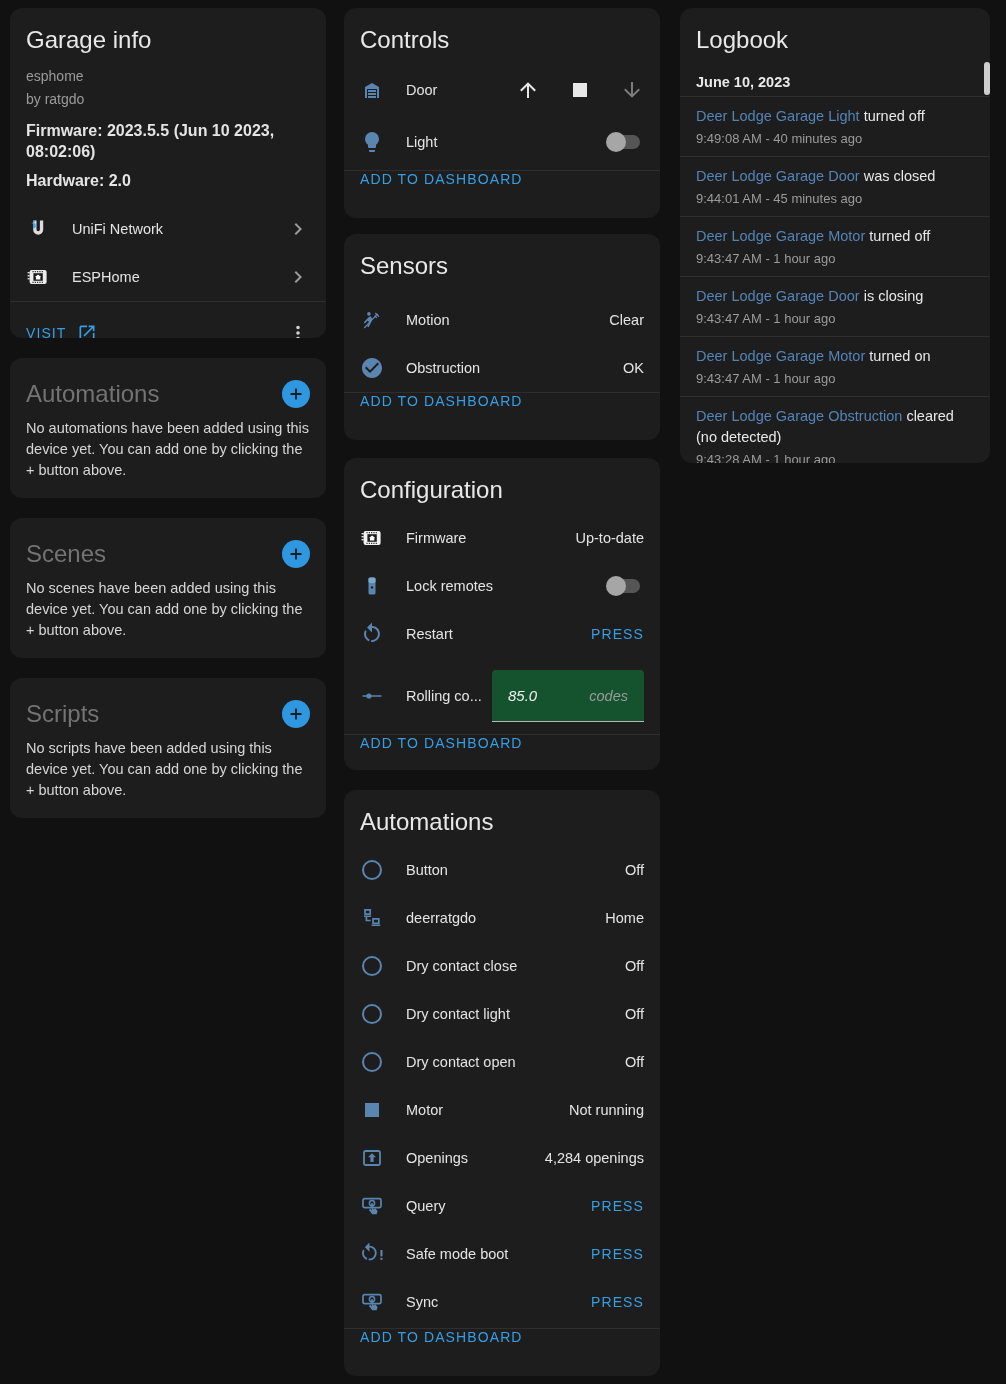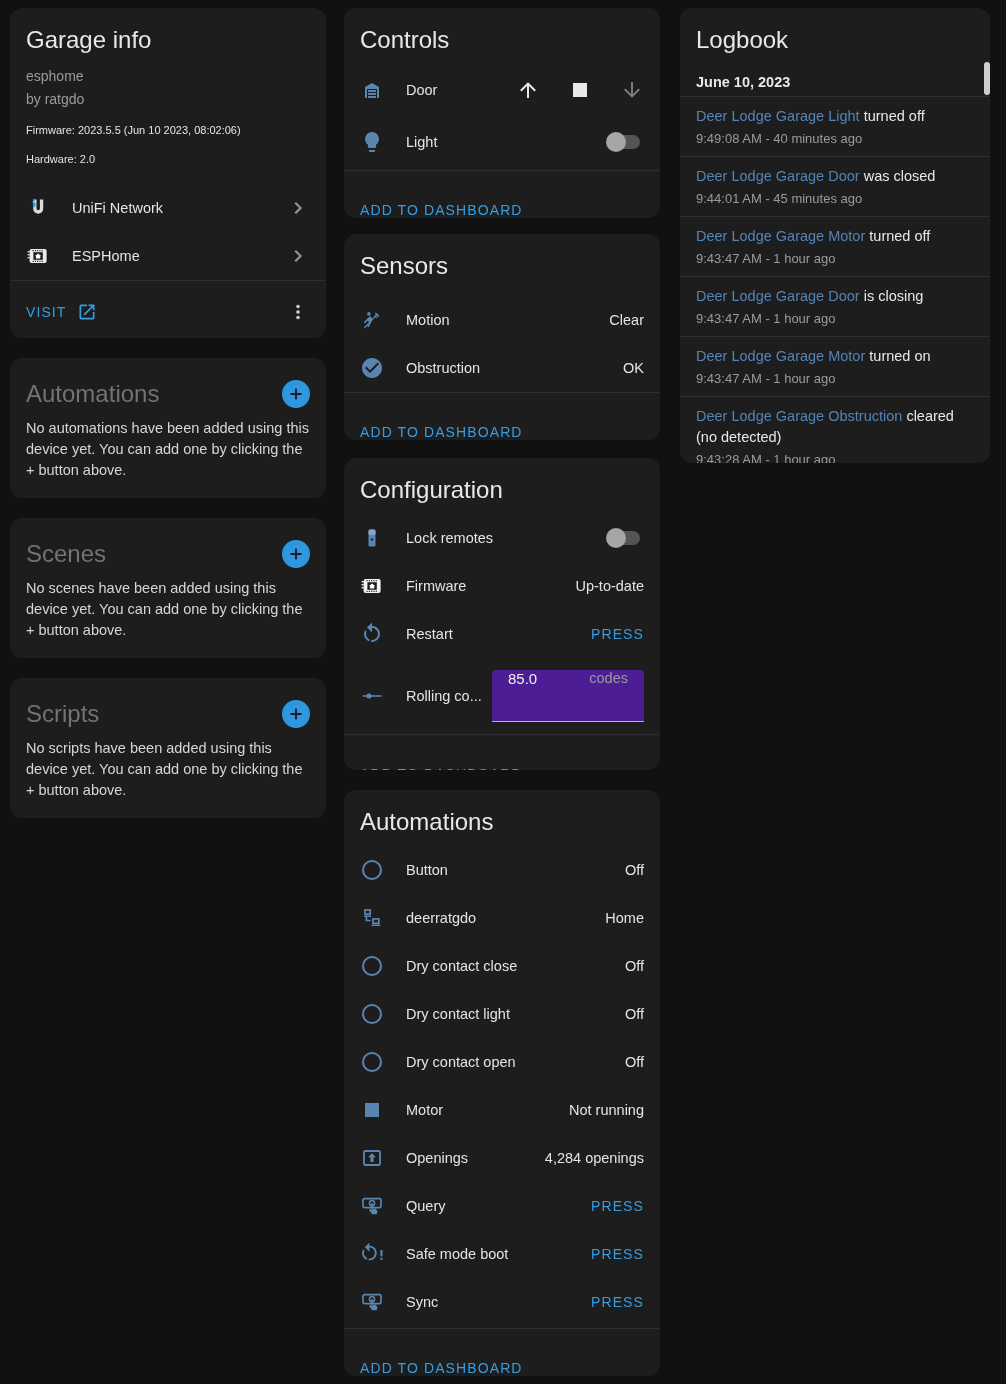--- a/index.html
+++ b/index.html
@@ -13,24 +13,24 @@
   .card-title{font-size:24px;line-height:32px;font-weight:400;color:#e8e8e8;padding:16px 16px 8px;}
   .spacer{flex:1;}
   
   .row{display:flex;align-items:center;height:48px;padding:0 16px;flex:none;}
   .row-52{height:52px;}
   .ric{width:24px;height:24px;flex:none;color:#5a85b0;display:flex;align-items:center;justify-content:center;}
   .ric svg{width:24px;height:24px;display:block;}
   .rlabel{margin-left:22px;font-size:14.5px;color:#e4e4e4;flex:1;white-space:nowrap;overflow:hidden;}
   .rvalue{font-size:14.5px;color:#e4e4e4;white-space:nowrap;}
   .btn-text{color:#369ee3;font-size:14px;font-weight:500;letter-spacing:1.1px;cursor:pointer;}
-  .cfooter{border-top:1px solid #2e2e2e;height:47px;display:flex;align-items:flex-end;padding:0 16px;flex:none;}
+  .cfooter{border-top:1px solid #2e2e2e;height:47px;display:flex;align-items:flex-start;padding:0 16px;flex:none;}
   
   .di-sub{padding:2px 16px 0;font-size:14px;line-height:21px;color:#9b9b9b;}
-  .di-meta{padding:10px 16px 0;font-size:11px;line-height:21px;color:#e4e4e4;}
+  .di-meta{padding:10px 16px 0;font-size:16px;line-height:21px;color:#e4e4e4;font-weight:bold;}
   .di-meta2{padding-top:8px;}
   .integrations{margin-top:14px;}
   .int-row{cursor:pointer;}
   .chev{color:#9b9b9b;width:24px;height:24px;flex:none;}
   .di-footer{border-top:1px solid #2e2e2e;height:54px;display:flex;align-items:center;padding:4px 16px;flex:none;}
   .visit{display:flex;align-items:center;gap:10px;cursor:pointer;}
   .kebab{margin-left:auto;width:24px;height:24px;color:#cfcfcf;cursor:pointer;display:flex;align-items:center;justify-content:center;}
   
   .empty-title-row{display:flex;align-items:flex-start;padding:20px 16px 4px;}
   .empty-title{font-size:24px;line-height:32px;color:#737373;flex:1;}
@@ -40,22 +40,22 @@
   
   .door-btns{display:flex;align-items:center;gap:28px;}
   .icon-btn{width:24px;height:24px;color:#e8e8e8;cursor:pointer;display:flex;align-items:center;justify-content:center;}
   .icon-btn.dim{color:#7c7c7c;}
   .stop-sq{width:14px;height:14px;background:#e8e8e8;}
   
   .toggle{width:38px;height:20px;position:relative;cursor:pointer;flex:none;}
   .toggle .track{position:absolute;left:4px;top:3px;width:30px;height:14px;border-radius:7px;background:#555555;}
   .toggle .thumb{position:absolute;left:0;top:0;width:20px;height:20px;border-radius:50%;background:#a6a6a6;}
   
-  .num-box{width:152px;height:52px;background:#4c1d95;border-radius:4px 4px 0 0;border-bottom:1px solid #b5b5b5;
-    box-sizing:border-box;display:flex;padding:0 16px;flex:none;cursor:text;}
+  .num-box{width:152px;height:52px;background:#14532d;border-radius:4px 4px 0 0;border-bottom:1px solid #b5b5b5;
+    box-sizing:border-box;display:flex;align-items:center;padding:0 16px;flex:none;cursor:text;font-style:italic;}
   .num-val{font-size:15px;color:#efefef;flex:1;}
   .num-suffix{font-size:14.5px;color:#9b9b9b;}
   .row-input{height:76px;}
   
   .lb-date{font-size:14.5px;font-weight:700;color:#e8e8e8;padding:16px 16px 6px;border-bottom:1px solid #2e2e2e;}
   .lb-entry{padding:9px 16px 8px;border-bottom:1px solid #2e2e2e;}
   .lb-entry:last-child{border-bottom:none;}
   .lb-line{font-size:14.5px;line-height:21px;color:#e8e8e8;}
   .lb-entity{color:#5484b6;cursor:pointer;}
   .lb-ts{font-size:13px;line-height:18px;color:#9b9b9b;margin-top:3px;}
@@ -247,50 +247,50 @@
     <div class="cfooter">
       <span class="btn-text">ADD TO DASHBOARD</span>
     </div>
   </div>
 
   <div class="card" id="card-config">
     <div class="card-title">Configuration</div>
     <div class="row">
       <span class="ric">
         <svg viewBox="0 0 24 24">
-            <rect x="8.5" y="3.5" width="7" height="17" rx="1.6" fill="currentColor"></rect>
-            <rect x="8.5" y="3.5" width="7" height="5.4" rx="1.6" fill="#7fa7cc"></rect>
-            <circle cx="12" cy="13.4" r="1.2" fill="#1d1d1d"></circle>
-          </svg>
-      </span>
-      <span class="rlabel">Lock remotes</span>
-      <span class="toggle">
-        <span class="track"></span>
-          <span class="thumb"></span>
-      </span>
-    </div>
-    <div class="row">
-      <span class="ric">
-        <svg viewBox="0 0 24 24">
             <rect x="1.6" y="7" width="2" height="1.4" fill="#ececec"></rect>
             <rect x="1.6" y="10" width="2" height="1.4" fill="#ececec"></rect>
             <rect x="1.6" y="13" width="2" height="1.4" fill="#ececec"></rect>
             <rect x="3.6" y="5" width="17" height="14" rx="2" fill="#f2f2f2"></rect>
             <line x1="6.5" y1="6.6" x2="18" y2="6.6" stroke="#1d1d1d" stroke-width="1.1" stroke-dasharray="1.1 1.2"></line>
             <line x1="6.5" y1="17.4" x2="18" y2="17.4" stroke="#1d1d1d" stroke-width="1.1" stroke-dasharray="1.1 1.2"></line>
             <rect x="7.4" y="8.2" width="9.4" height="7.6" fill="#1d1d1d"></rect>
             <path d="M12.1 9.6l3.1 2.4h-.9v2.6h-4.4V12h-.9z" fill="#ffffff"></path>
           </svg>
       </span>
       <span class="rlabel">Firmware</span>
       <span class="rvalue">Up-to-date</span>
     </div>
     <div class="row">
       <span class="ric">
         <svg viewBox="0 0 24 24">
+            <rect x="8.5" y="3.5" width="7" height="17" rx="1.6" fill="currentColor"></rect>
+            <rect x="8.5" y="3.5" width="7" height="5.4" rx="1.6" fill="#7fa7cc"></rect>
+            <circle cx="12" cy="13.4" r="1.2" fill="#1d1d1d"></circle>
+          </svg>
+      </span>
+      <span class="rlabel">Lock remotes</span>
+      <span class="toggle">
+        <span class="track"></span>
+          <span class="thumb"></span>
+      </span>
+    </div>
+    <div class="row">
+      <span class="ric">
+        <svg viewBox="0 0 24 24">
             <path d="M12 4c2.1 0 4.1.8 5.6 2.3 3.1 3.1 3.1 8.2 0 11.3-1.8 1.9-4.3 2.6-6.7 2.3l.5-2c1.7.2 3.5-.4 4.8-1.7 2.3-2.3 2.3-6.1 0-8.5C15.1 6.6 13.5 6 12 6v4.6l-5-5 5-5V4zM6.3 17.6c-2.6-2.6-3-6.6-1.2-9.7l1.5 1.5c-1.1 2.2-.7 5 1.2 6.8.5.5 1.1.9 1.8 1.2l-.6 2c-1-.4-1.9-1-2.7-1.8z" fill="currentColor"></path>
           </svg>
       </span>
       <span class="rlabel">Restart</span>
       <span class="btn-text">PRESS</span>
     </div>
     <div class="row row-input">
       <span class="ric">
         <svg viewBox="0 0 24 24">
             <path d="M2.5 11.2h19v1.6h-19z" fill="currentColor"></path>

